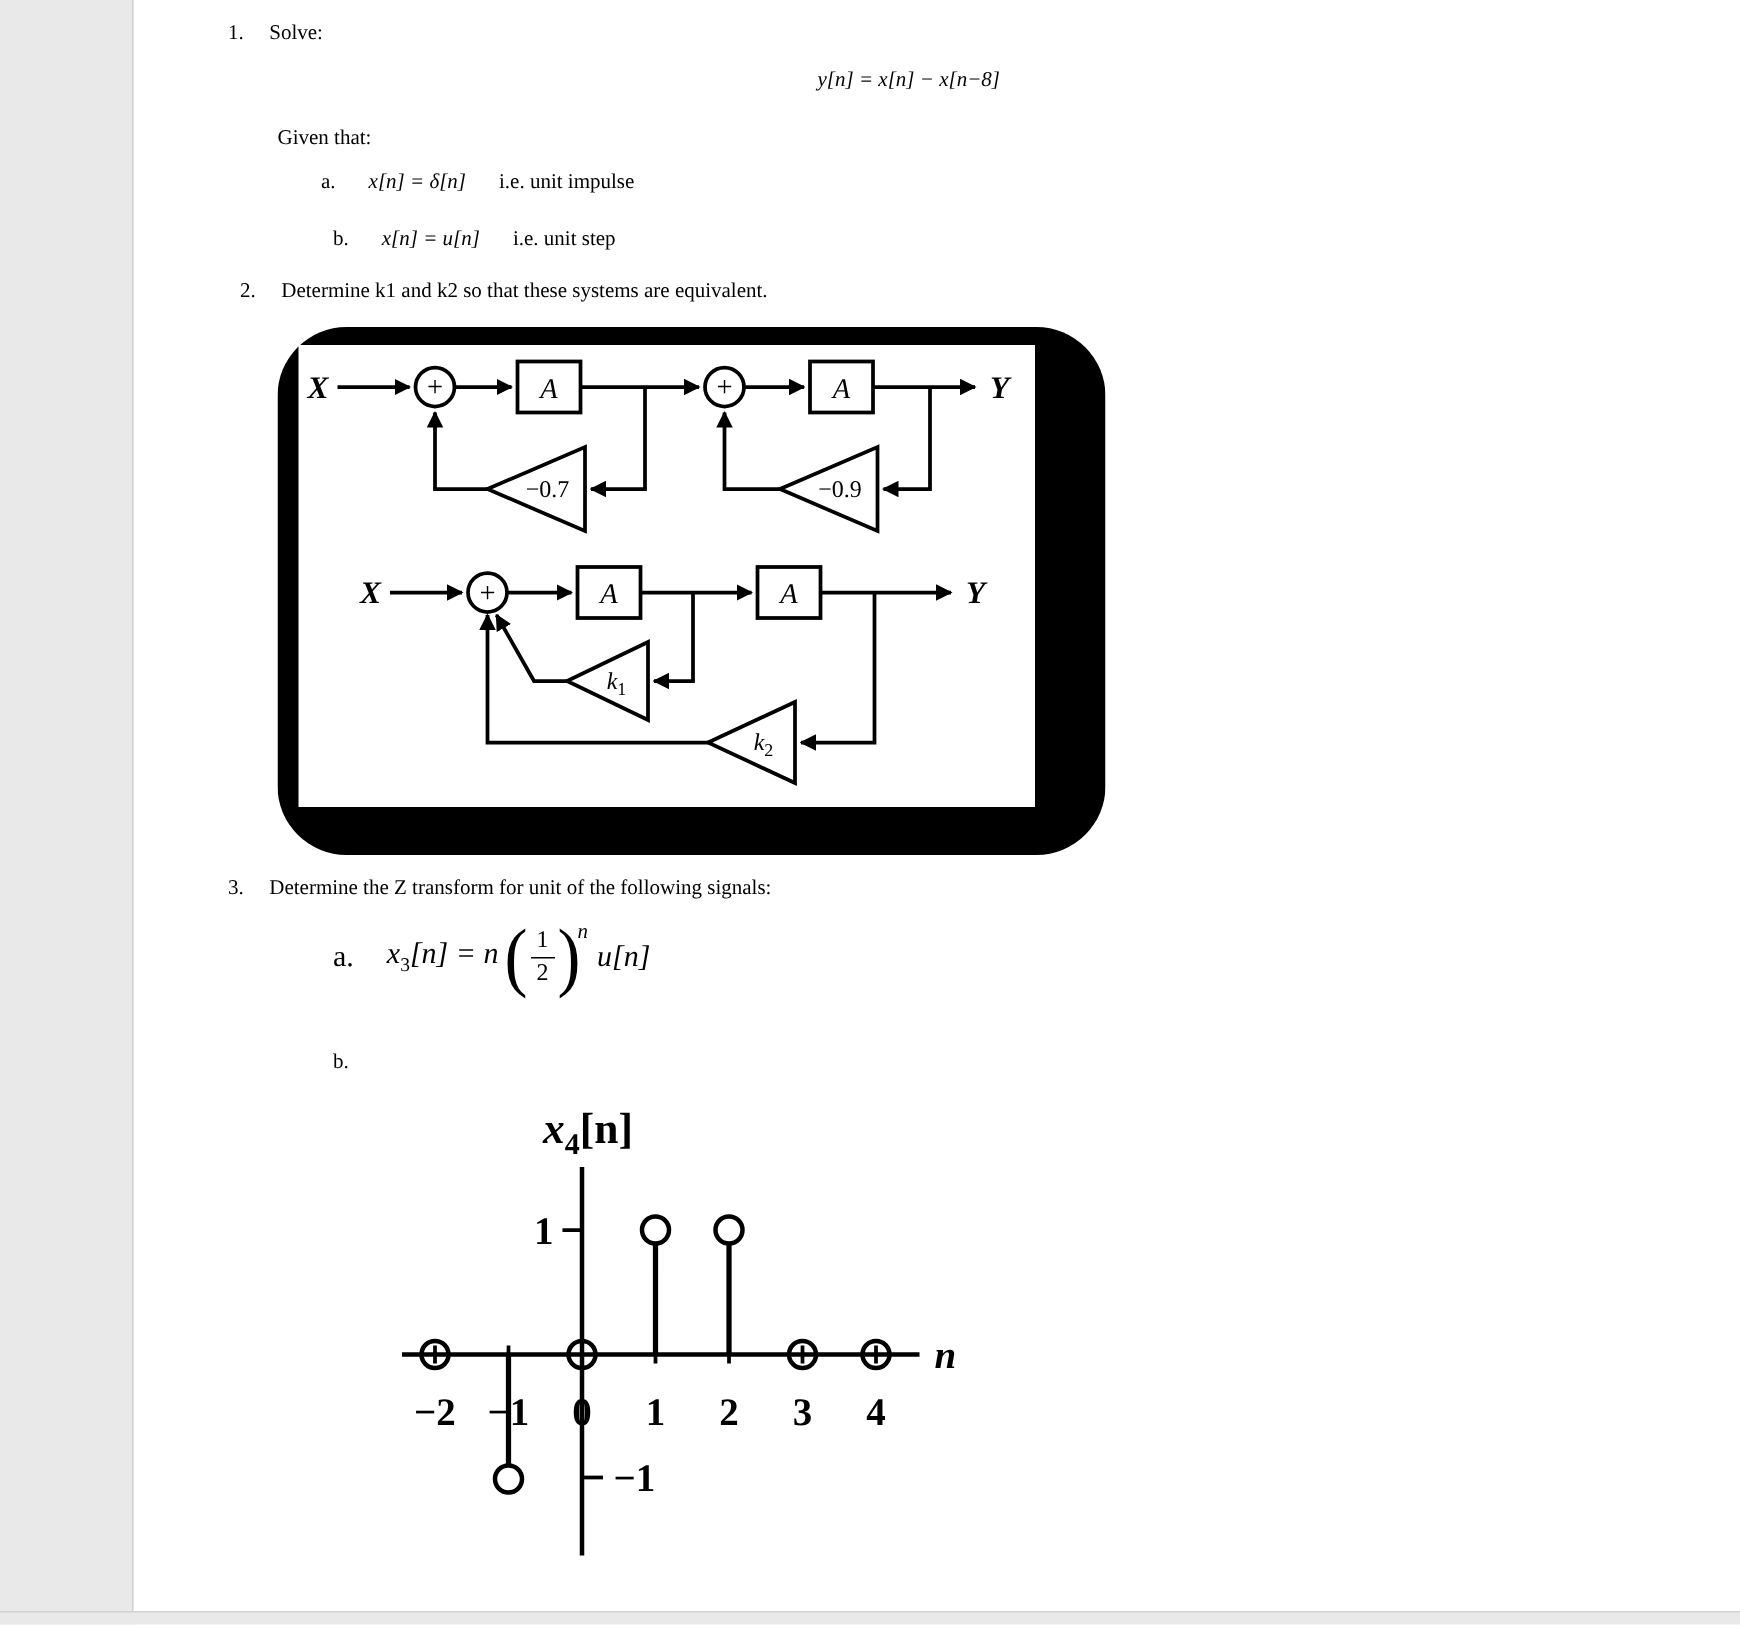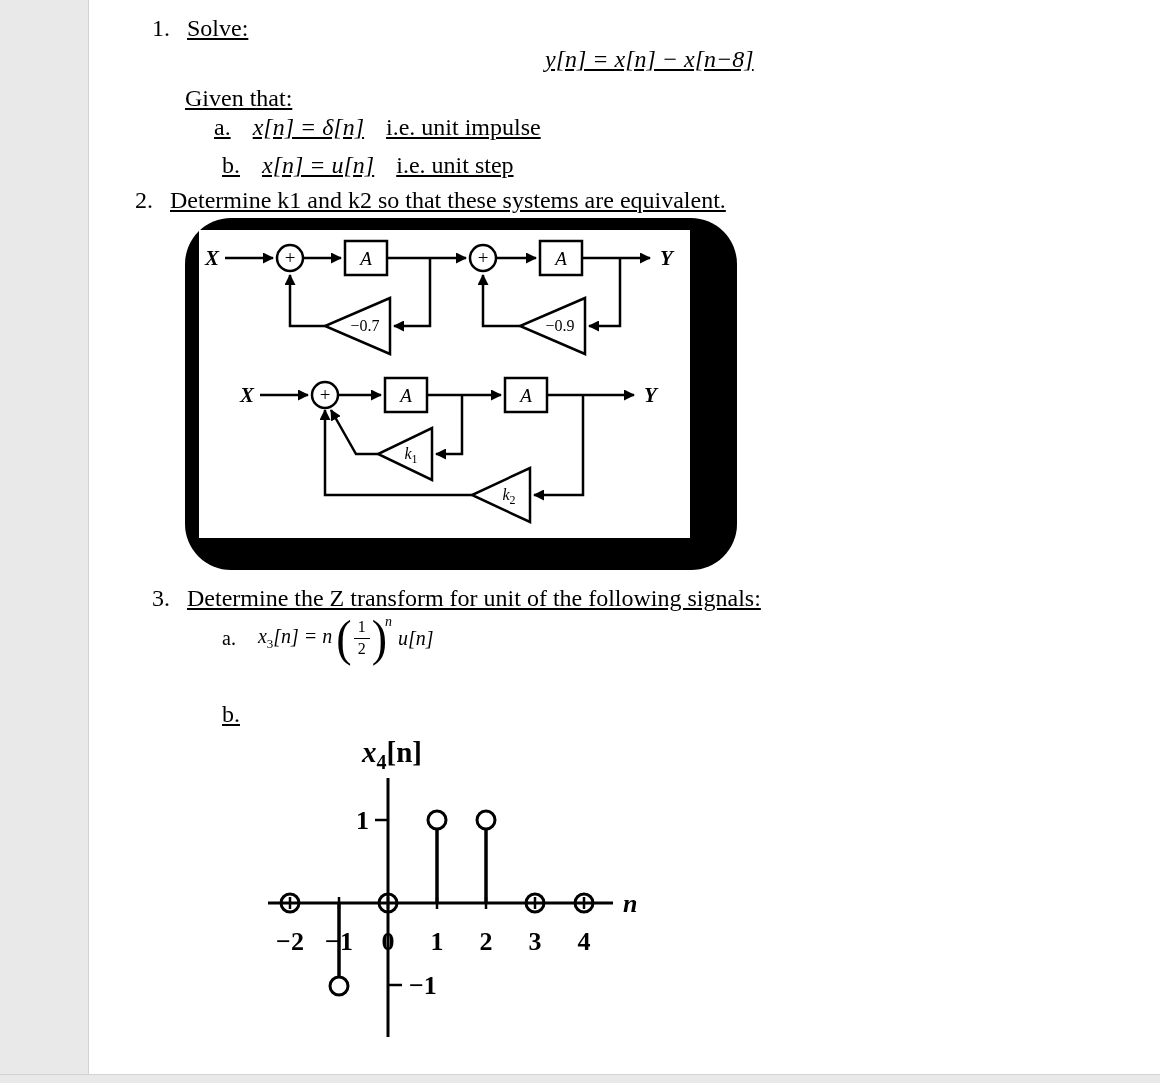--- a/index.html
+++ b/index.html
@@ -2,21 +2,21 @@
 <html><head>
 <meta charset="utf-8">
 <style>
   html, body { margin:0; padding:0; }
   body {
     width:1160px; height:1083px; position:relative; overflow:hidden;
     background:#ffffff; color:#000;
     font-family:"Liberation Serif", serif;
   }
   .abs { position:absolute; }
-  .t20 { font-size:24px; white-space:nowrap;text-decoration:underline; }
+  .t20 { font-size:14px; white-space:nowrap; }
   .math { font-style:italic; }
   .numgap { margin-right:17px; display:inline-block; }
   .gap22 { margin-left:22px; }
   .gutter {
     position:absolute; left:0; top:0; width:88px; height:1083px;
     background:#e9e9e9; border-right:1px solid #d2d2d2;
   }
   .bottombar {
     position:absolute; left:0; top:1074px; width:1160px; height:9px;
     background:#e9e9e9; border-top:1px solid #d2d2d2;
@@ -61,21 +61,21 @@
 <div class="abs t20" style="left:185px; top:85px;">Given that:</div>
 
 <div class="abs t20" style="left:214px; top:114px;">
   <span>a.</span><span class="math gap22">x[n] = δ[n]</span><span class="gap22">i.e. unit impulse</span>
 </div>
 
 <div class="abs t20" style="left:222px; top:152px;">
   <span>b.</span><span class="math gap22">x[n] = u[n]</span><span class="gap22">i.e. unit step</span>
 </div>
 
-<div class="abs t20" style="left:135px; top:187px;">
+<div class="abs t20" style="left:160px; top:187px;">
   <span class="numgap">2.</span><span>Determine k1 and k2 so that these systems are equivalent.</span>
 </div>
 
 <svg class="abs" style="left:185px; top:218px;" width="552" height="352" viewBox="0 0 552 352">
   <defs>
     <marker id="arr" markerWidth="11" markerHeight="11" refX="10" refY="5.5" orient="auto" markerUnits="userSpaceOnUse">
       <path d="M0,0 L11,5.5 L0,11 Z" fill="#000"></path>
     </marker>
   </defs>
 

